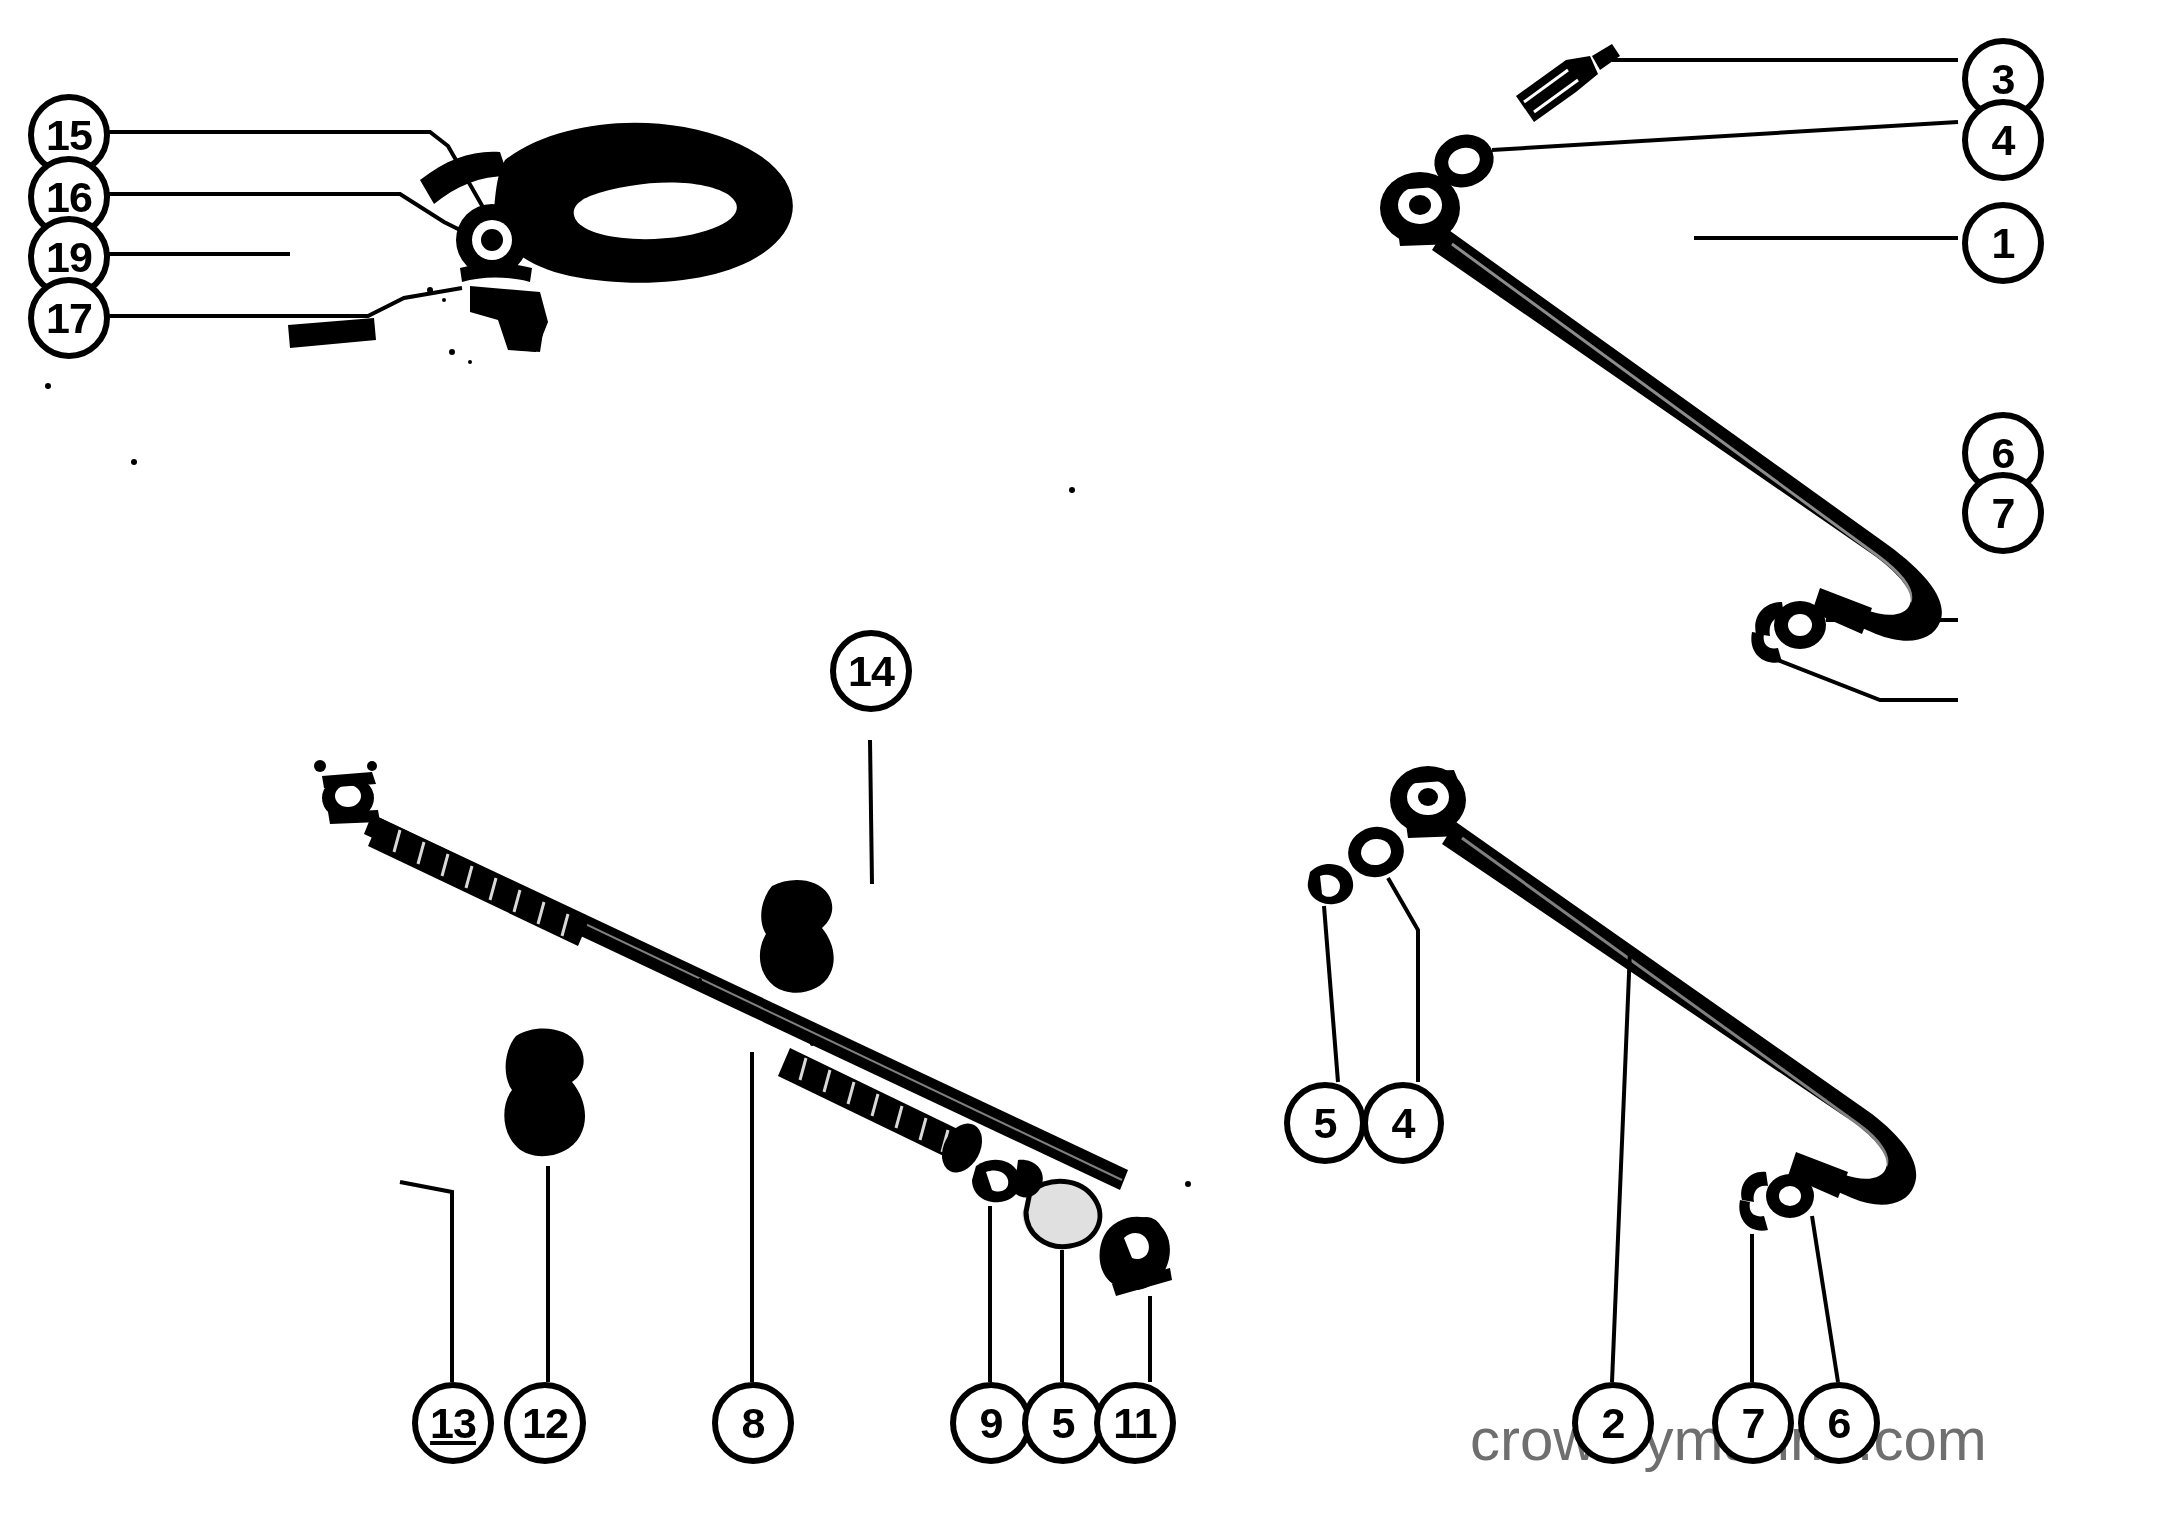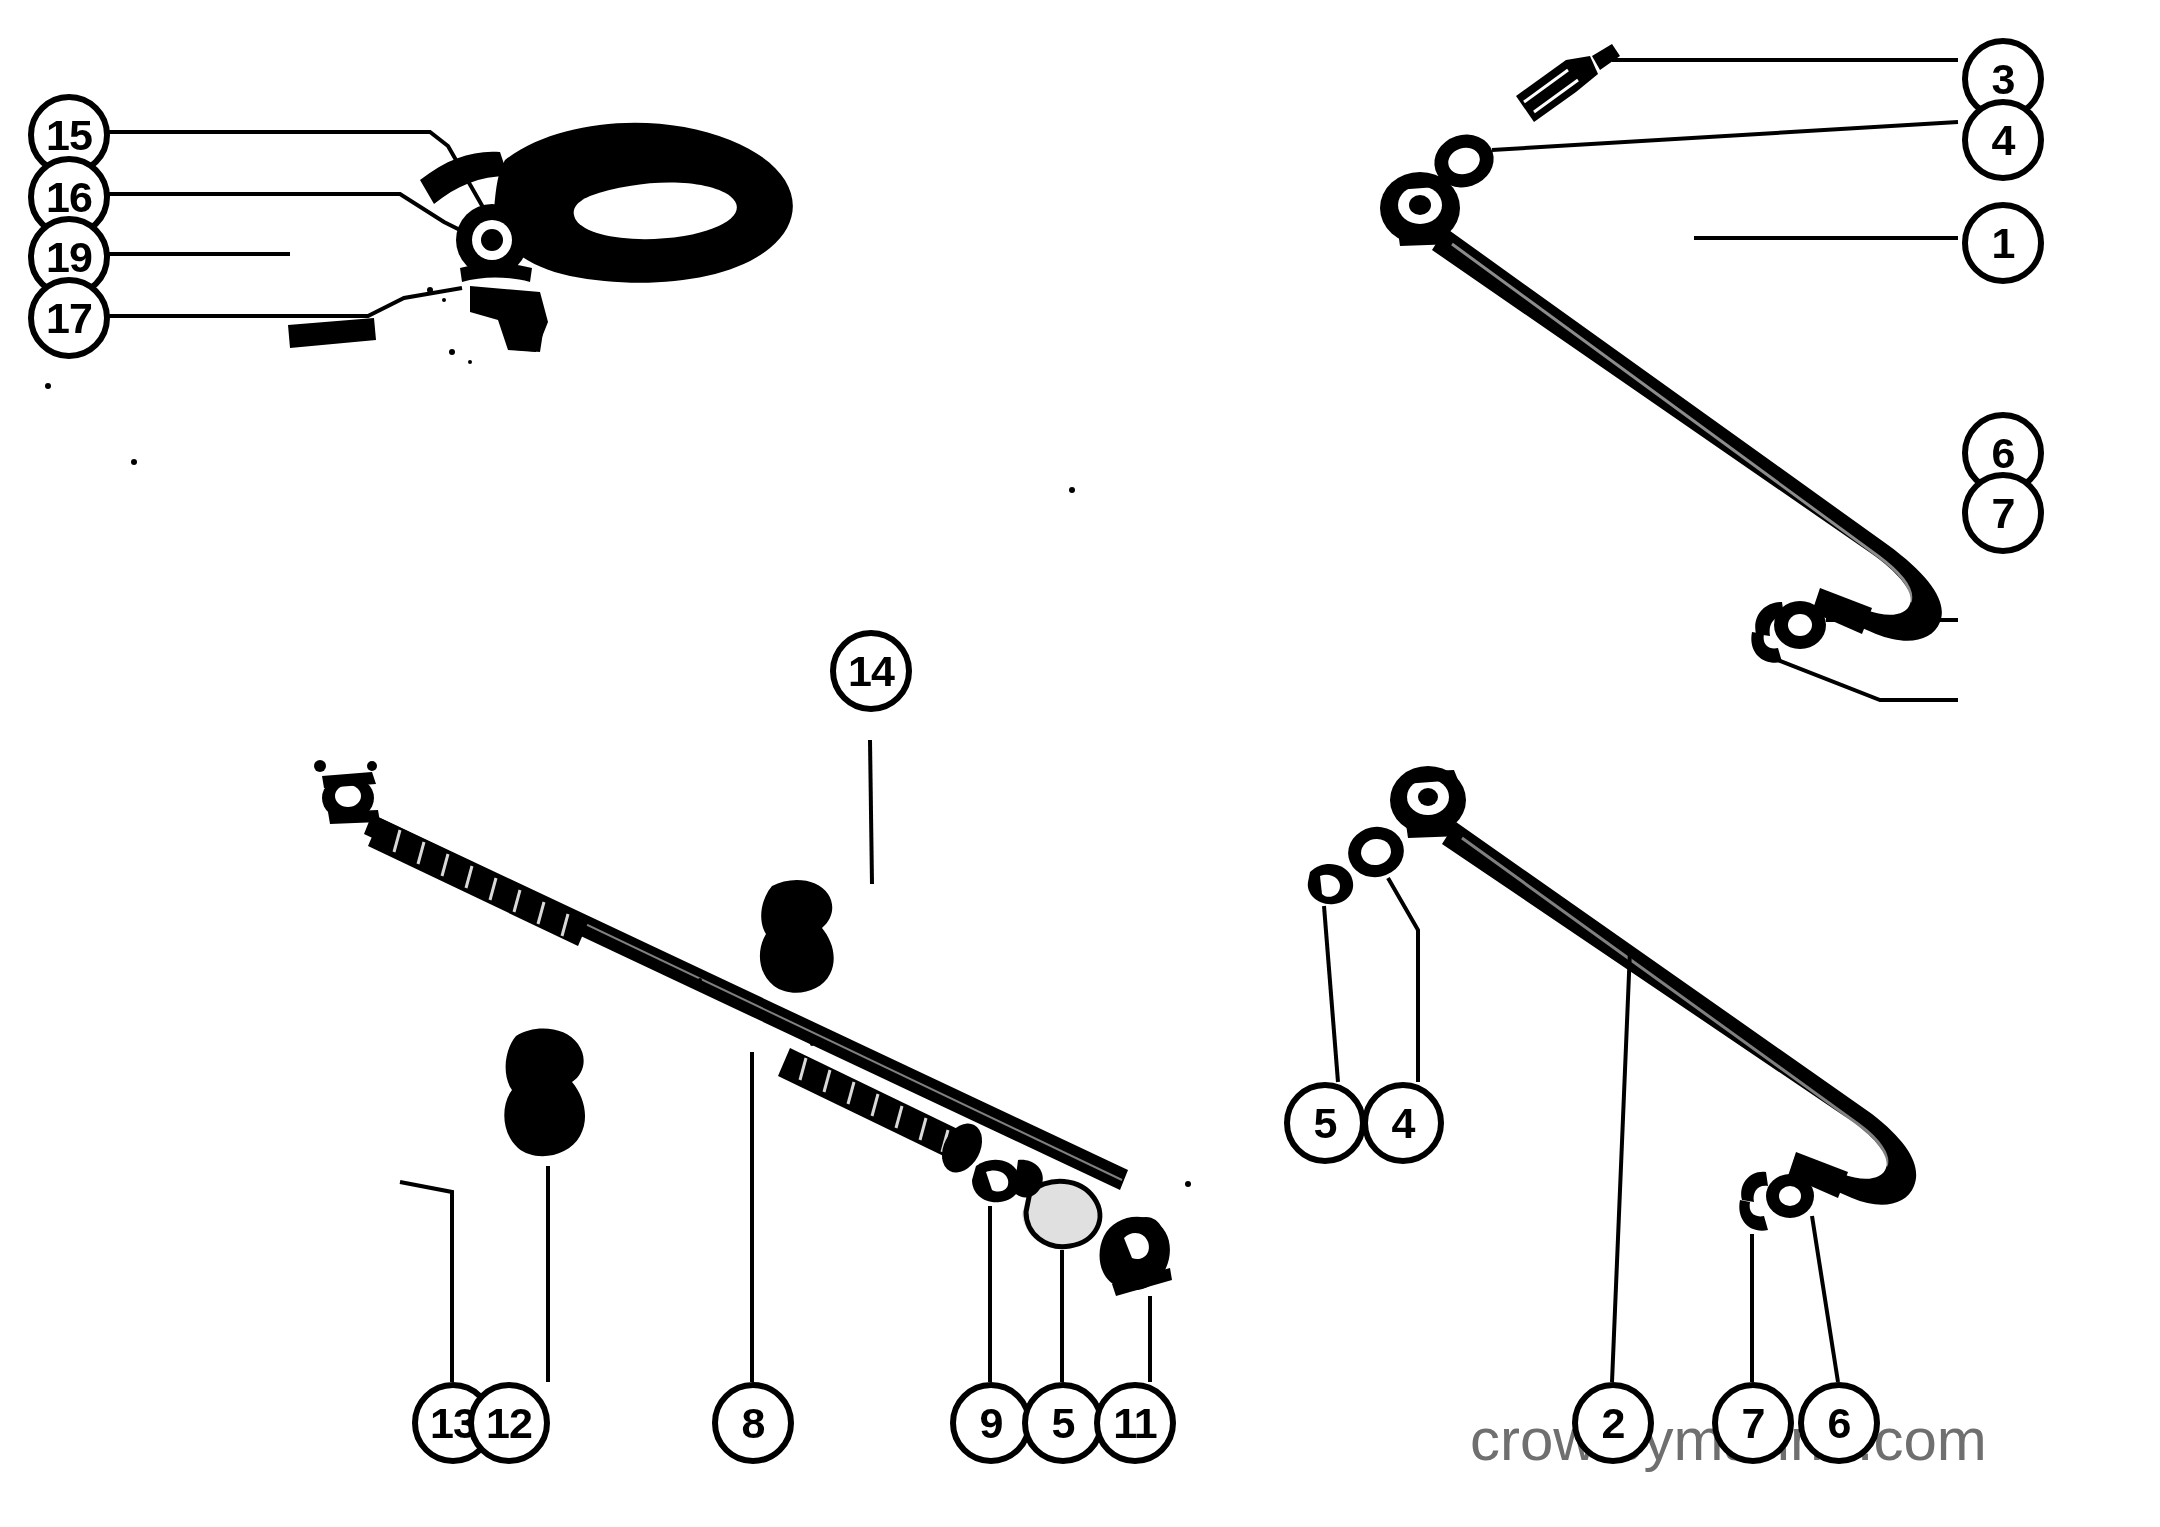--- a/index.html
+++ b/index.html
@@ -300,22 +300,22 @@
   <div class="callout c-md" style="left:1962px; top:99px;">4</div>
   <div class="callout c-md" style="left:1962px; top:202px;">1</div>
   <div class="callout c-md" style="left:1962px; top:412px;">6</div>
   <div class="callout c-md" style="left:1962px; top:472px;">7</div>
 
   <div class="callout c-md" style="left:830px; top:630px;">14</div>
 
   <div class="callout c-md" style="left:1284px; top:1082px;">5</div>
   <div class="callout c-md" style="left:1362px; top:1082px;">4</div>
 
-  <div class="callout c-md" style="left:412px;  top:1382px;">13</div>
-  <div class="callout c-md" style="left:468px;  top:1382px;">12</div>
+  <div class="callout c-md" style="left:412px;  top:1382px;text-decoration:underline;">13</div>
+  <div class="callout c-md" style="left:504px;  top:1382px;">12</div>
   <div class="callout c-md" style="left:712px;  top:1382px;">8</div>
   <div class="callout c-md" style="left:950px;  top:1382px;">9</div>
   <div class="callout c-md" style="left:1022px; top:1382px;">5</div>
   <div class="callout c-md" style="left:1094px; top:1382px;">11</div>
 
   <div class="callout c-md" style="left:1572px; top:1382px;">2</div>
   <div class="callout c-md" style="left:1712px; top:1382px;">7</div>
   <div class="callout c-md" style="left:1798px; top:1382px;">6</div>
 
   <div class="wm-foot" style="left:1470px; top:1410px; font-size:60px; line-height:1;">crowleymarine.com</div>

